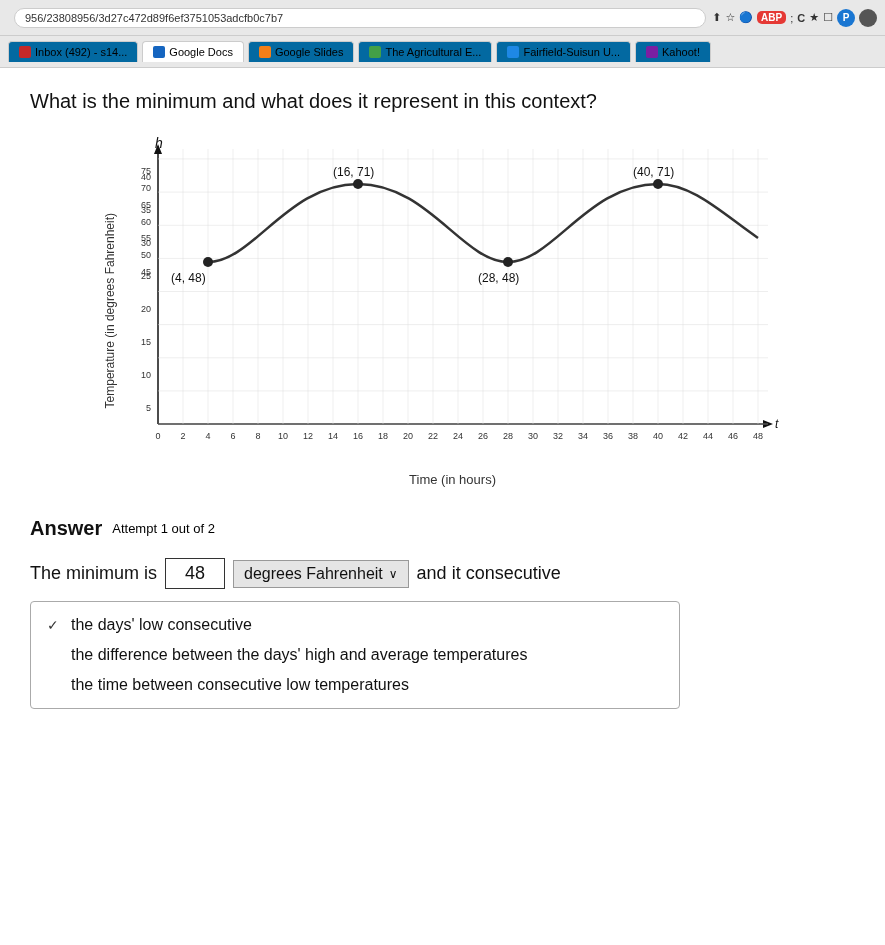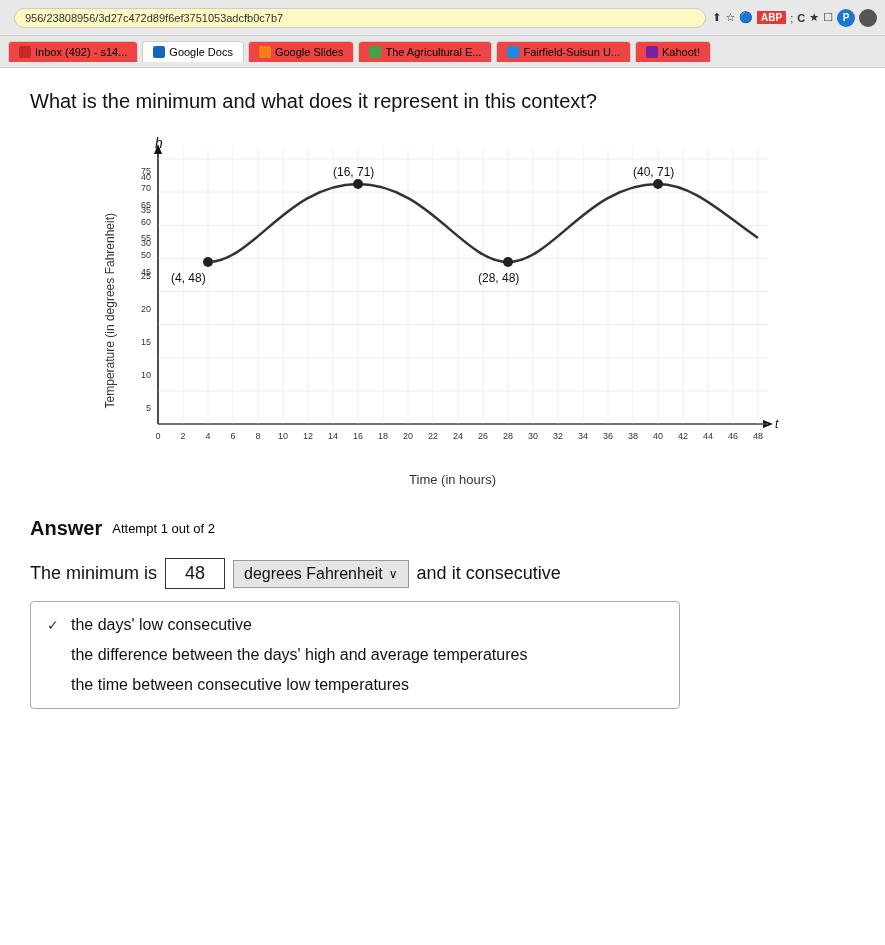--- a/index.html
+++ b/index.html
@@ -16,56 +16,56 @@
       background: #e8e8e8;
       height: 36px;
       display: flex;
       align-items: center;
       padding: 0 8px;
       font-size: 12px;
       color: #333;
       border-bottom: 1px solid #ccc;
     }
     .url-bar {
-      background: #fef9c3;
+      background: #ffffff;
       border: 1px solid #ccc;
       border-radius: 12px;
       padding: 3px 10px;
       font-size: 11px;
       flex: 1;
       margin: 0 6px;
       white-space: nowrap;
       overflow: hidden;
       text-overflow: ellipsis;
     }
     .browser-icons {
       display: flex;
       align-items: center;
       gap: 4px;
       font-size: 11px;
     }
     .abp-badge {
       background: #e53935; color: white;
-      border-radius: 0; padding: 1px 4px; font-size: 10px; font-weight: bold;
+      border-radius: 5px; padding: 1px 4px; font-size: 10px; font-weight: bold;
     }
 
     
     .tabs-bar {
       background: #e8e8e8;
       height: 32px;
       display: flex;
       align-items: center;
       padding: 0 8px;
       gap: 4px;
       font-size: 12px;
       border-bottom: 1px solid #ccc;
       overflow: hidden;
     }
     .tab-item {
-      background: #ef4444;
+      background: #0369a1;
       border-radius: 4px 4px 0 0;
       padding: 4px 10px;
       font-size: 11px;
       white-space: nowrap;
       cursor: pointer;
       display: flex;
       align-items: center;
       gap: 4px;
       border: 1px solid #ccc;
       border-bottom: none;

